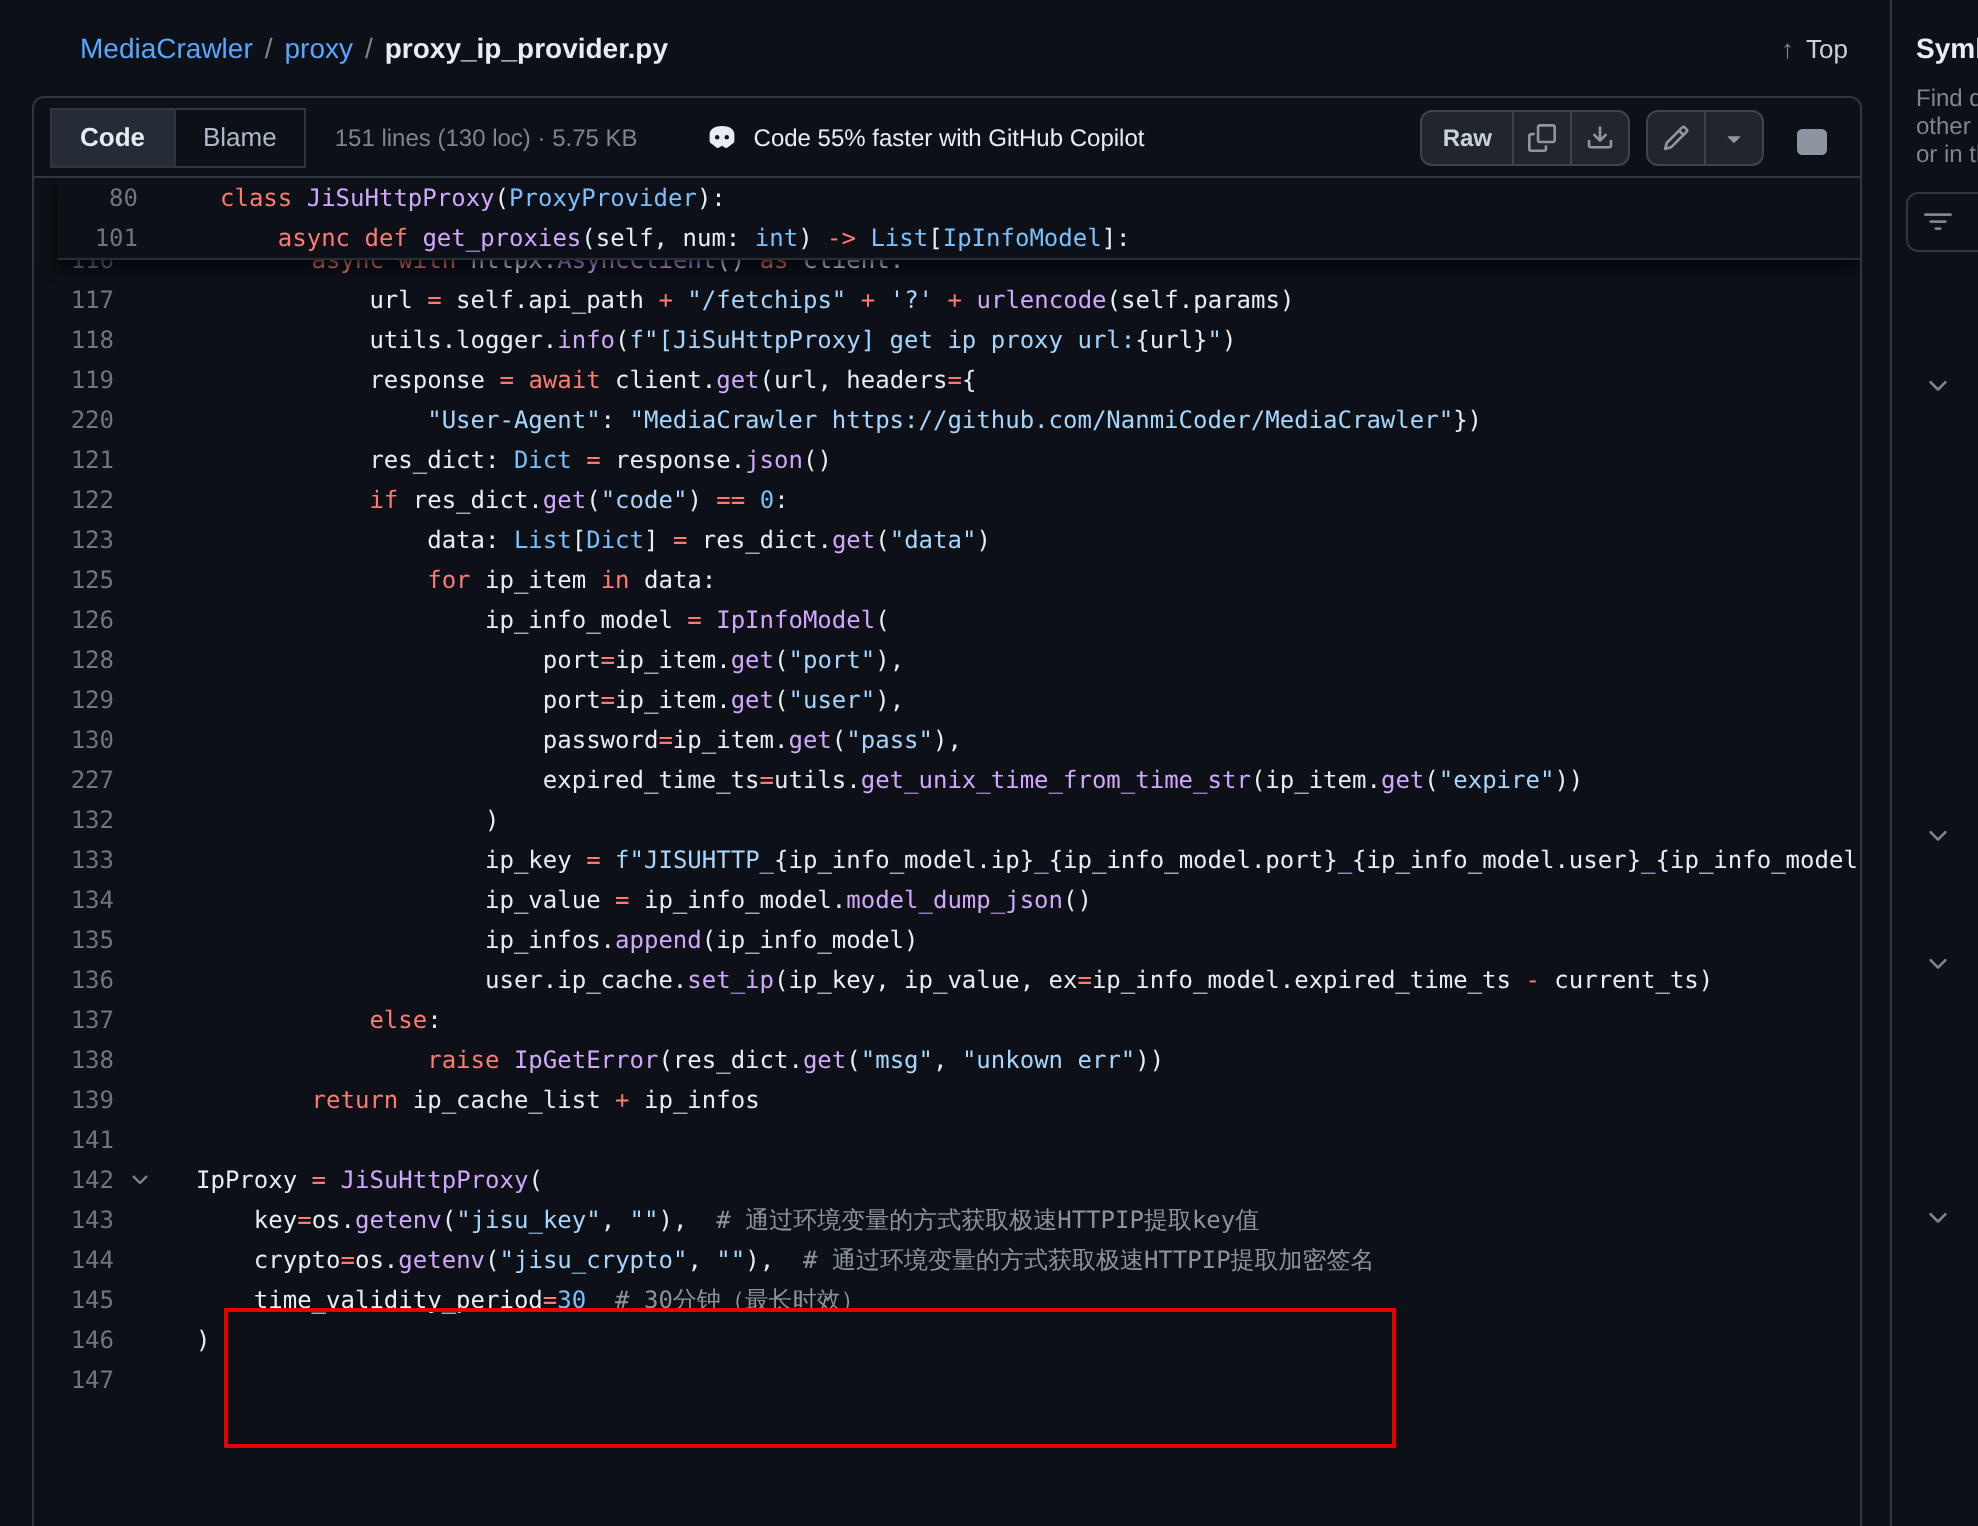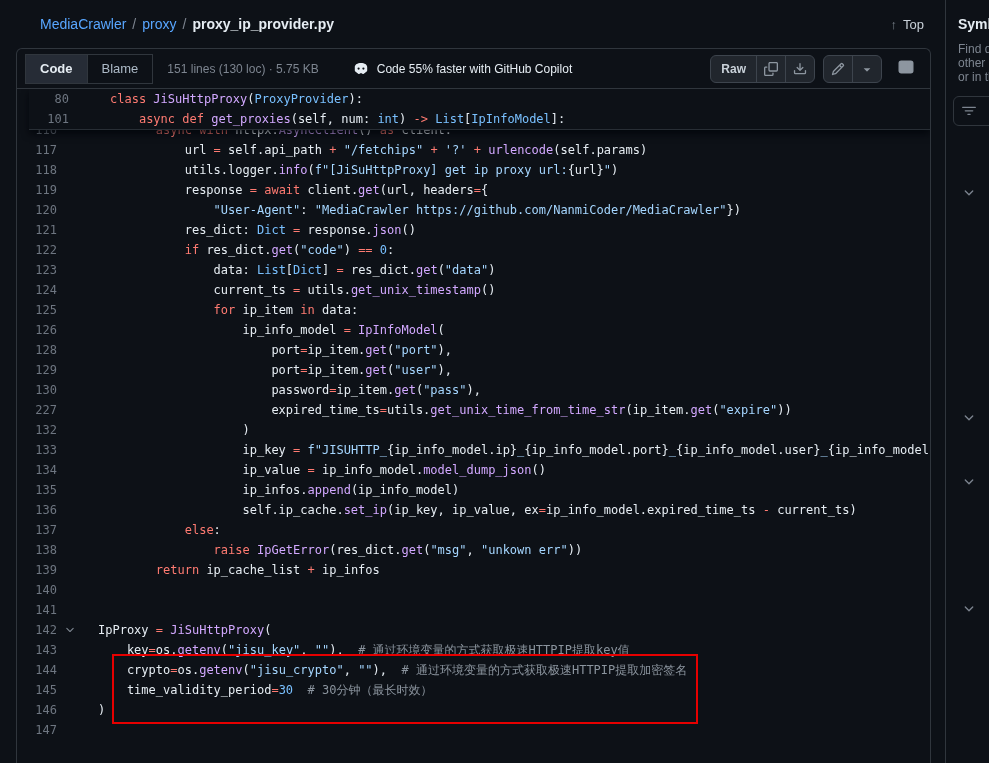--- a/index.html
+++ b/index.html
@@ -35,21 +35,21 @@
   .toolbar {
     height:40px; border-bottom:1px solid #30363d;
     display:flex; align-items:center; padding:0 8px; gap:8px;
   }
   .seg-control { display:flex; border:1px solid #30363d; border-radius:0; overflow:hidden; height:30px; }
   .seg { border:none; background:transparent; color:#adbac7; font-size:13px; padding:0 14px; }
   .seg.active { background:#262c36; color:#e6edf3; font-weight:700; border-right:1px solid #30363d; }
   .stats { font-size:12px; color:#7d8590; margin-left:6px; white-space:nowrap; }
   .copilot { display:flex; align-items:center; gap:8px; margin-left:26px; font-size:12px; color:#e6edf3; cursor:pointer; }
   .copilot svg { flex:none; }
-  .toolbar-right { margin-left:auto; display:flex; align-items:flex-start; gap:8px;padding-left:12px; }
+  .toolbar-right { margin-left:auto; display:flex; align-items:flex-end; gap:8px;padding-left:12px; }
   .btn-group { display:flex; align-items:stretch; height:28px; background:#21262d; border:1px solid #3d444d; border-radius:6px; overflow:hidden; }
   .btn-group button {
     display:flex; align-items:center; gap:4px; padding:0 10px;
     background:none; border:none; border-right:1px solid #3d444d;
     color:#c9d1d9; font-size:12px; font-weight:700;
   }
   .btn-group button:last-child { border-right:none; }
   .btn-group svg, .ghost-btn svg { fill:#8d96a0; }
   .btn-group button.narrow { padding:0 7px; }
   .ghost-btn { background:none; border:none; padding:4px 8px; border-radius:6px; display:flex; align-items:center; }
@@ -169,40 +169,38 @@
         </button>
       </div>
     </div>
 
     <div class="code-area">
       <div class="code-lines">
           <div class="code-row"><div class="ln">116</div><div class="fold"></div><div class="code-text"><span>        </span><span class="tk-k">async</span><span> </span><span class="tk-k">with</span><span> httpx.</span><span class="tk-e">AsyncClient</span><span>() </span><span class="tk-k">as</span><span> client:</span></div></div>
           <div class="code-row"><div class="ln">117</div><div class="fold"></div><div class="code-text"><span>            url </span><span class="tk-k">=</span><span> self.api_path </span><span class="tk-k">+</span><span> </span><span class="tk-s">"/fetchips"</span><span> </span><span class="tk-k">+</span><span> </span><span class="tk-s">'?'</span><span> </span><span class="tk-k">+</span><span> </span><span class="tk-e">urlencode</span><span>(self.params)</span></div></div>
           <div class="code-row"><div class="ln">118</div><div class="fold"></div><div class="code-text"><span>            utils.logger.</span><span class="tk-e">info</span><span>(</span><span class="tk-s">f"[JiSuHttpProxy] get ip proxy url:</span><span>{url}</span><span class="tk-s">"</span><span>)</span></div></div>
           <div class="code-row"><div class="ln">119</div><div class="fold"></div><div class="code-text"><span>            response </span><span class="tk-k">=</span><span> </span><span class="tk-k">await</span><span> client.</span><span class="tk-e">get</span><span>(url, headers</span><span class="tk-k">=</span><span>{</span></div></div>
-          <div class="code-row"><div class="ln">120</div><div class="fold"></div><div class="code-text"><span>                </span><span class="tk-s">"User-Agent"</span><span>: </span><span class="tk-s">"MediaCrawler https://github.com/NanmiCoder/MediaCrawler"</span><span>})</span></div></div>
+          <div class="code-row"><div class="ln">220</div><div class="fold"></div><div class="code-text"><span>                </span><span class="tk-s">"User-Agent"</span><span>: </span><span class="tk-s">"MediaCrawler https://github.com/NanmiCoder/MediaCrawler"</span><span>})</span></div></div>
           <div class="code-row"><div class="ln">121</div><div class="fold"></div><div class="code-text"><span>            res_dict: </span><span class="tk-c">Dict</span><span> </span><span class="tk-k">=</span><span> response.</span><span class="tk-e">json</span><span>()</span></div></div>
           <div class="code-row"><div class="ln">122</div><div class="fold"></div><div class="code-text"><span>            </span><span class="tk-k">if</span><span> res_dict.</span><span class="tk-e">get</span><span>(</span><span class="tk-s">"code"</span><span>) </span><span class="tk-k">==</span><span> </span><span class="tk-c">0</span><span>:</span></div></div>
           <div class="code-row"><div class="ln">123</div><div class="fold"></div><div class="code-text"><span>                data: </span><span class="tk-c">List</span><span>[</span><span class="tk-c">Dict</span><span>] </span><span class="tk-k">=</span><span> res_dict.</span><span class="tk-e">get</span><span>(</span><span class="tk-s">"data"</span><span>)</span></div></div>
-          <div class="code-row"><div class="ln">124</div><div class="fold"></div><div class="code-text"><span>                current_ts </span><span class="tk-k">=</span><span> utils.</span><span class="tk-e">get_unix_timestamp</span><span>()</span></div></div>
           <div class="code-row"><div class="ln">125</div><div class="fold"></div><div class="code-text"><span>                </span><span class="tk-k">for</span><span> ip_item </span><span class="tk-k">in</span><span> data:</span></div></div>
           <div class="code-row"><div class="ln">126</div><div class="fold"></div><div class="code-text"><span>                    ip_info_model </span><span class="tk-k">=</span><span> </span><span class="tk-e">IpInfoModel</span><span>(</span></div></div>
           <div class="code-row"><div class="ln">128</div><div class="fold"></div><div class="code-text"><span>                        port</span><span class="tk-k">=</span><span>ip_item.</span><span class="tk-e">get</span><span>(</span><span class="tk-s">"port"</span><span>),</span></div></div>
           <div class="code-row"><div class="ln">129</div><div class="fold"></div><div class="code-text"><span>                        port</span><span class="tk-k">=</span><span>ip_item.</span><span class="tk-e">get</span><span>(</span><span class="tk-s">"user"</span><span>),</span></div></div>
           <div class="code-row"><div class="ln">130</div><div class="fold"></div><div class="code-text"><span>                        password</span><span class="tk-k">=</span><span>ip_item.</span><span class="tk-e">get</span><span>(</span><span class="tk-s">"pass"</span><span>),</span></div></div>
           <div class="code-row"><div class="ln">227</div><div class="fold"></div><div class="code-text"><span>                        expired_time_ts</span><span class="tk-k">=</span><span>utils.</span><span class="tk-e">get_unix_time_from_time_str</span><span>(ip_item.</span><span class="tk-e">get</span><span>(</span><span class="tk-s">"expire"</span><span>))</span></div></div>
           <div class="code-row"><div class="ln">132</div><div class="fold"></div><div class="code-text"><span>                    )</span></div></div>
           <div class="code-row"><div class="ln">133</div><div class="fold"></div><div class="code-text"><span>                    ip_key </span><span class="tk-k">=</span><span> </span><span class="tk-s">f"JISUHTTP_</span><span>{ip_info_model.ip}</span><span class="tk-s">_</span><span>{ip_info_model.port}</span><span class="tk-s">_</span><span>{ip_info_model.user}</span><span class="tk-s">_</span><span>{ip_info_model.password}</span></div></div>
           <div class="code-row"><div class="ln">134</div><div class="fold"></div><div class="code-text"><span>                    ip_value </span><span class="tk-k">=</span><span> ip_info_model.</span><span class="tk-e">model_dump_json</span><span>()</span></div></div>
           <div class="code-row"><div class="ln">135</div><div class="fold"></div><div class="code-text"><span>                    ip_infos.</span><span class="tk-e">append</span><span>(ip_info_model)</span></div></div>
-          <div class="code-row"><div class="ln">136</div><div class="fold"></div><div class="code-text"><span>                    self.ip_cache.</span><span class="tk-e">set_ip</span><span>(ip_key, ip_value, ex</span><span class="tk-k">=</span><span>ip_info_model.expired_time_ts </span><span class="tk-k">-</span><span> current_ts)</span></div></div>
+          <div class="code-row"><div class="ln">136</div><div class="fold"></div><div class="code-text"><span>                    user.ip_cache.</span><span class="tk-e">set_ip</span><span>(ip_key, ip_value, ex</span><span class="tk-k">=</span><span>ip_info_model.expired_time_ts </span><span class="tk-k">-</span><span> current_ts)</span></div></div>
           <div class="code-row"><div class="ln">137</div><div class="fold"></div><div class="code-text"><span>            </span><span class="tk-k">else</span><span>:</span></div></div>
           <div class="code-row"><div class="ln">138</div><div class="fold"></div><div class="code-text"><span>                </span><span class="tk-k">raise</span><span> </span><span class="tk-e">IpGetError</span><span>(res_dict.</span><span class="tk-e">get</span><span>(</span><span class="tk-s">"msg"</span><span>, </span><span class="tk-s">"unkown err"</span><span>))</span></div></div>
           <div class="code-row"><div class="ln">139</div><div class="fold"></div><div class="code-text"><span>        </span><span class="tk-k">return</span><span> ip_cache_list </span><span class="tk-k">+</span><span> ip_infos</span></div></div>
-          <div class="code-row"><div class="ln">140</div><div class="fold"></div><div class="code-text"></div></div>
           <div class="code-row"><div class="ln">141</div><div class="fold"></div><div class="code-text"></div></div>
           <div class="code-row"><div class="ln">142</div><div class="fold"><svg width="12" height="12" viewBox="0 0 16 16">
                 <path fill="#7d8590" d="M12.78 5.22a.749.749 0 0 1 0 1.06l-4.25 4.25a.749.749 0 0 1-1.06 0L3.22 6.28a.749.749 0 1 1 1.06-1.06L8 8.939l3.72-3.719a.749.749 0 0 1 1.06 0Z"></path>
               </svg></div><div class="code-text"><span>IpProxy </span><span class="tk-k">=</span><span> </span><span class="tk-e">JiSuHttpProxy</span><span>(</span></div></div>
           <div class="code-row"><div class="ln">143</div><div class="fold"></div><div class="code-text"><span>    key</span><span class="tk-k">=</span><span>os.</span><span class="tk-e">getenv</span><span>(</span><span class="tk-s">"jisu_key"</span><span>, </span><span class="tk-s">""</span><span>),  </span><span class="tk-m"># 通过环境变量的方式获取极速HTTPIP提取key值</span></div></div>
           <div class="code-row"><div class="ln">144</div><div class="fold"></div><div class="code-text"><span>    crypto</span><span class="tk-k">=</span><span>os.</span><span class="tk-e">getenv</span><span>(</span><span class="tk-s">"jisu_crypto"</span><span>, </span><span class="tk-s">""</span><span>),  </span><span class="tk-m"># 通过环境变量的方式获取极速HTTPIP提取加密签名</span></div></div>
           <div class="code-row"><div class="ln">145</div><div class="fold"></div><div class="code-text"><span>    time_validity_period</span><span class="tk-k">=</span><span class="tk-c">30</span><span>  </span><span class="tk-m"># 30分钟（最长时效）</span></div></div>
           <div class="code-row"><div class="ln">146</div><div class="fold"></div><div class="code-text"><span>)</span></div></div>
           <div class="code-row"><div class="ln">147</div><div class="fold"></div><div class="code-text"></div></div>
         </div>

